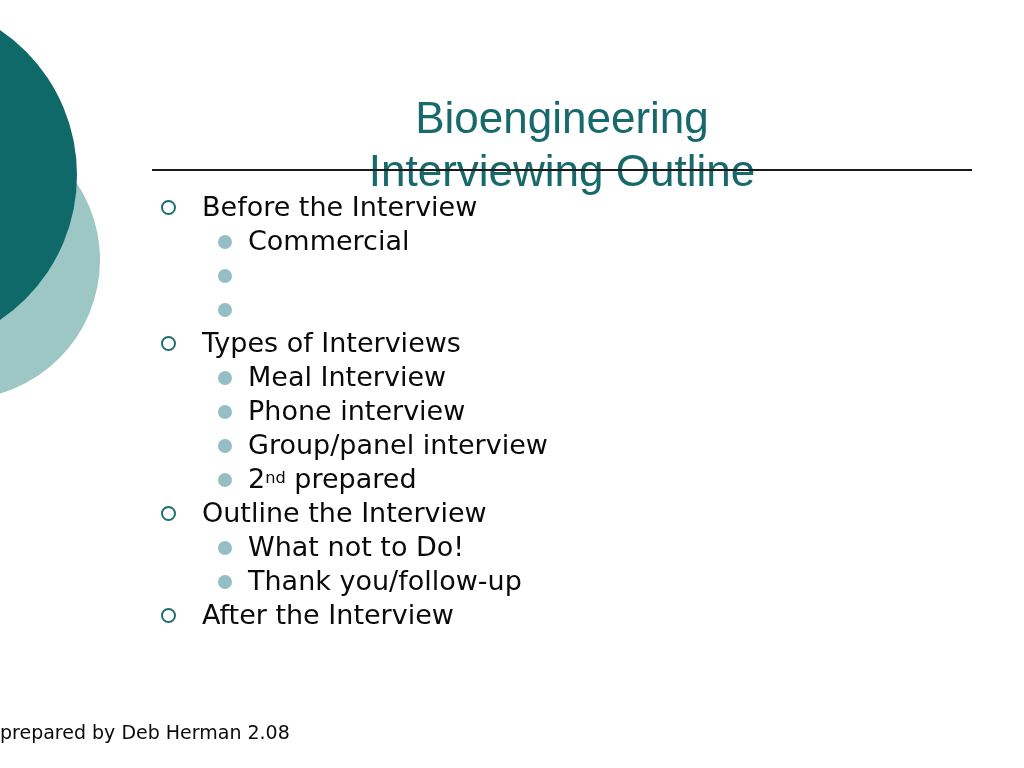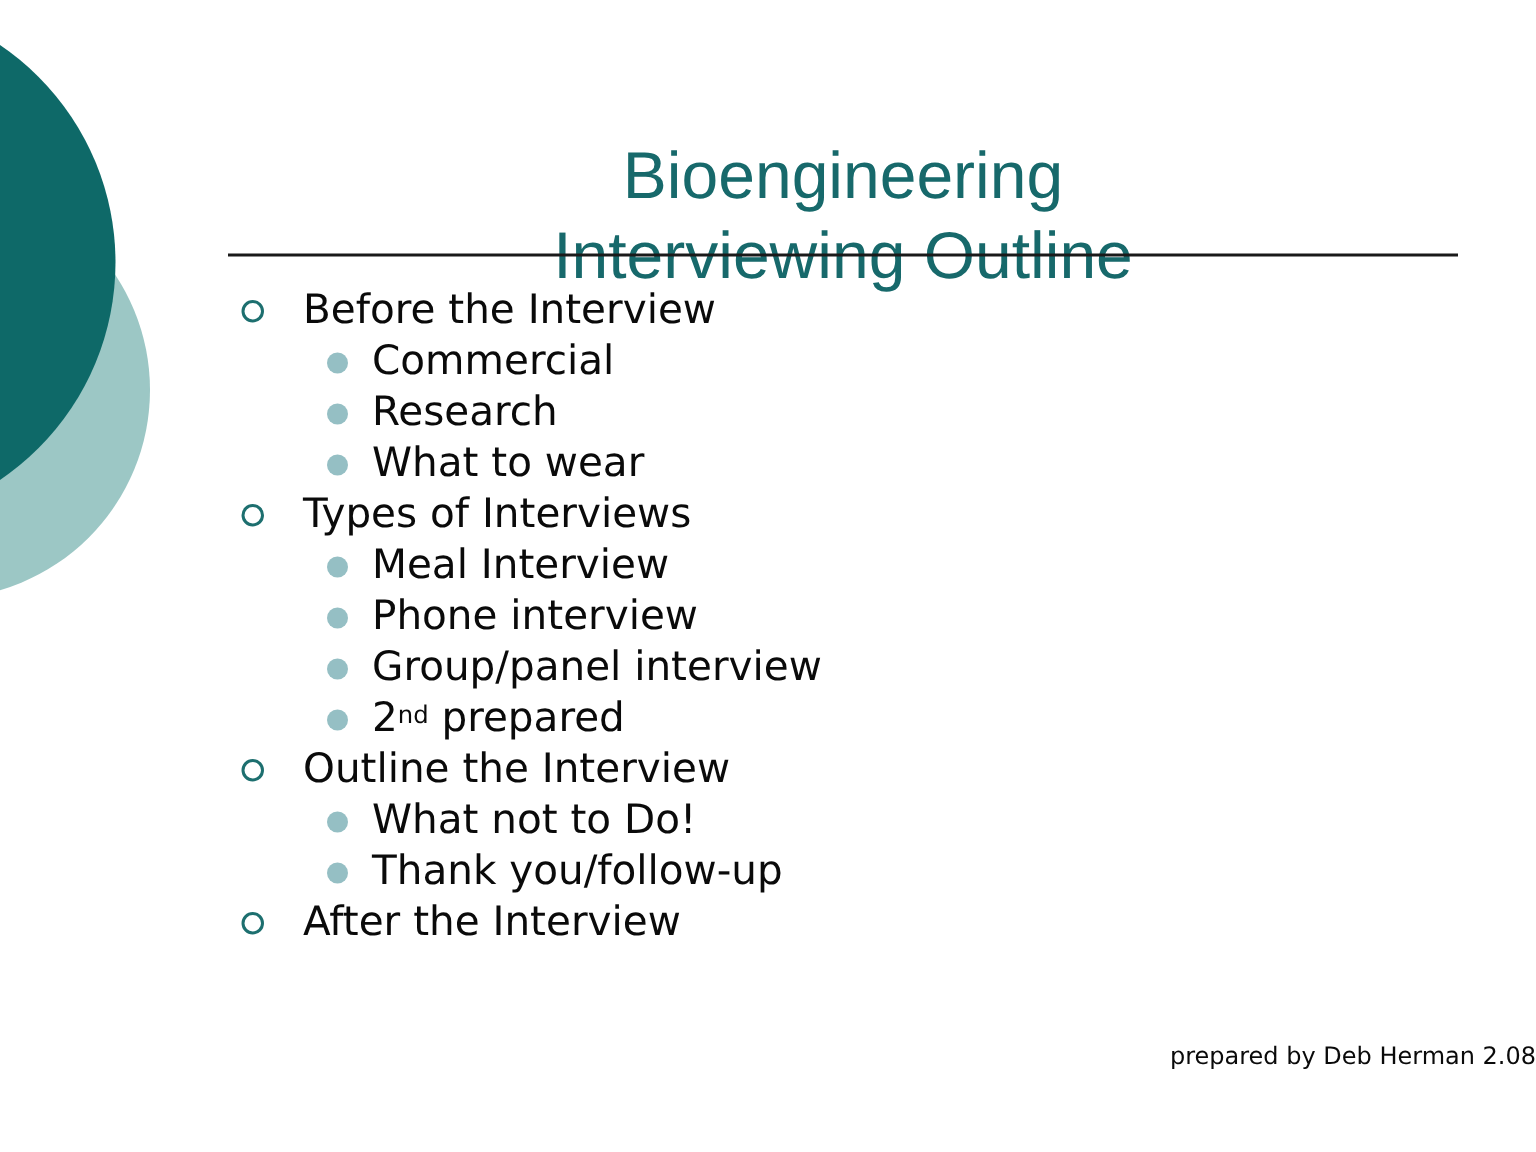--- a/index.html
+++ b/index.html
@@ -43,23 +43,23 @@
   }
   .b2 {
     position: absolute; left: 218px; top: 11px;
     width: 14px; height: 14px;
     background: var(--dot-color);
     border-radius: 50%;
   }
   .txt sup { font-size: 60%; line-height: 0; vertical-align: 0.3em; }
 
   #footer {
-    position: absolute; left: 0; top: 694px; width: 1024px;
-    text-align: right;
-    font-size: 16px;
+    position: absolute; left: 0; top: 721px; width: 1024px;
+    text-align: left;
+    font-size: 19px;
     color: var(--body-text);
   }
 </style>
 </head>
 <body style="--title-color: #17696b; --body-text: #0a0a0a; --divider-color: #1a1a1a; --dark-circle: #0e6968; --light-circle: #9cc7c5; --ring-color: #1d6f6f; --dot-color: #95bfc4;">
 
 <div>
   <div id="circle-light" class="circle"></div>
   <div id="circle-dark" class="circle"></div>
 </div>
@@ -75,25 +75,23 @@
     <div class="line lvl1">
       <span class="b1"></span>
       <span class="txt">Before the Interview</span>
     </div>
     <div class="line lvl2">
       <span class="b2"></span>
       <span class="txt">Commercial</span>
     </div>
     <div class="line lvl2">
       <span class="b2"></span>
-      <span class="txt">Research</span>
     </div>
     <div class="line lvl2">
       <span class="b2"></span>
-      <span class="txt">What to wear</span>
     </div>
     <div class="line lvl1">
       <span class="b1"></span>
       <span class="txt">Types of Interviews</span>
     </div>
     <div class="line lvl2">
       <span class="b2"></span>
       <span class="txt">Meal Interview</span>
     </div>
     <div class="line lvl2">

